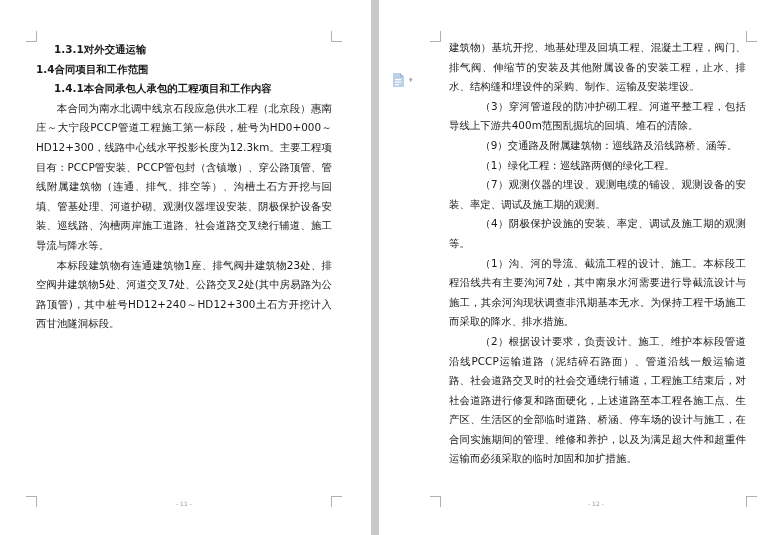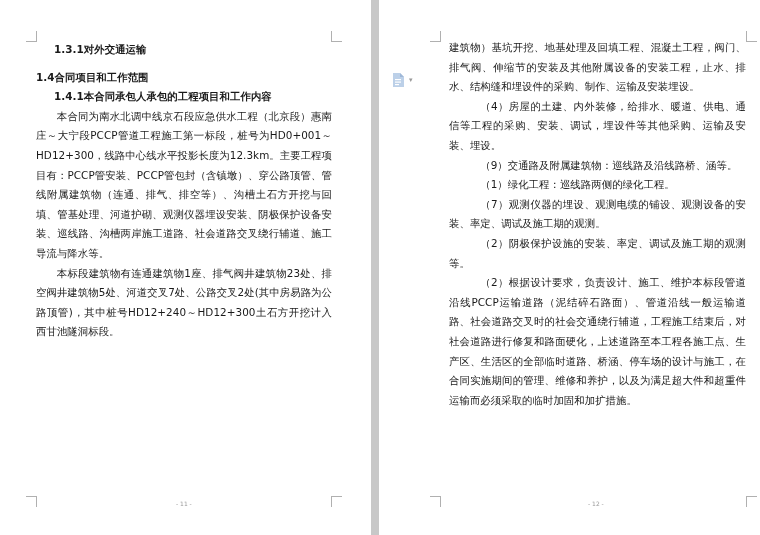--- a/index.html
+++ b/index.html
@@ -14,59 +14,60 @@
   .c-tr { border-left-width:1px; border-bottom-width:1px; }
   .c-bl { border-right-width:1px; border-top-width:1px; }
   .c-br { border-left-width:1px; border-top-width:1px; }
   .content { position:absolute; font-size:10.4px; line-height:19.6px; letter-spacing:0.05px; }
   .page-left .content { left:36px; top:40px; width:296px; }
   .page-right .content { left:47px; top:38px; width:297px; }
   p { margin:0; text-align:justify; }
   .ind { text-indent:2em; }
   .ind3 { text-indent:3em; }
   .h3 { font-weight:bold; padding-left:18px; }
-  .h2 { font-weight:bold;margin-top:8px; }
+  .h2 { font-weight:bold; }
   .h3r { font-weight:bold; padding-left:18px; }
   .pagenum { position:absolute; font-size:6px; color:#999; }
   .doc-icon { position:absolute; left:392px; top:73px; width:12px; height:14px; }
   .doc-caret { position:absolute; left:409px; top:76px; font-size:7px; color:#999; }
 </style>
 </head>
 <body>
 
 <div class="page page-left">
   <div class="corner c-tl" style="left:26px;top:31px;"></div>
   <div class="corner c-tr" style="left:331px;top:31px;"></div>
   <div class="corner c-bl" style="left:26px;top:496px;"></div>
   <div class="corner c-br" style="left:331px;top:496px;"></div>
   <div class="content">
     <p class="h3">1.3.1对外交通运输</p>
     <p class="h2">1.4合同项目和工作范围</p>
     <p class="h3">1.4.1本合同承包人承包的工程项目和工作内容</p>
-    <p class="ind">本合同为南水北调中线京石段应急供水工程（北京段）惠南庄～大宁段PCCP管道工程施工第一标段，桩号为HD0+001～HD12+300，线路中心线水平投影长度为12.3km。主要工程项目有：PCCP管安装、PCCP管包封（含镇墩）、穿公路顶管、管线附属建筑物（连通、排气、排空等）、沟槽土石方开挖与回填、管基处理、河道护砌、观测仪器埋设安装、阴极保护设备安装、巡线路、沟槽两岸施工道路、社会道路交叉绕行辅道、施工导流与降水等。</p>
+    <p class="ind">本合同为南水北调中线京石段应急供水工程（北京段）惠南庄～大宁段PCCP管道工程施工第一标段，桩号为HD0+000～HD12+300，线路中心线水平投影长度为12.3km。主要工程项目有：PCCP管安装、PCCP管包封（含镇墩）、穿公路顶管、管线附属建筑物（连通、排气、排空等）、沟槽土石方开挖与回填、管基处理、河道护砌、观测仪器埋设安装、阴极保护设备安装、巡线路、沟槽两岸施工道路、社会道路交叉绕行辅道、施工导流与降水等。</p>
     <p class="ind">本标段建筑物有连通建筑物1座、排气阀井建筑物23处、排空阀井建筑物5处、河道交叉7处、公路交叉2处(其中房易路为公路顶管)，其中桩号HD12+240～HD12+300土石方开挖计入西甘池隧洞标段。</p>
 
   </div>
   <div class="pagenum" style="left:176px;top:500px;">- 11 -</div>
 </div>
 
 <div class="divider"></div>
 
 <div class="page page-right">
   <div class="corner c-tl" style="left:28px;top:31px;"></div>
   <div class="corner c-tr" style="left:344px;top:31px;"></div>
   <div class="corner c-bl" style="left:28px;top:496px;"></div>
   <div class="corner c-br" style="left:344px;top:496px;"></div>
   <div class="content">
     <p>建筑物）基坑开挖、地基处理及回填工程、混凝土工程，阀门、排气阀、伸缩节的安装及其他附属设备的安装工程，止水、排水、结构缝和埋设件的采购、制作、运输及安装埋设。</p>
-    <p class="ind3">（4）房屋的土建、内外装修，给排水、暖道、供电、通信等工程的采购、安装、调试，埋设件等其他采购、运输及安装、埋设。</p>
+    <p class="ind3">（3）穿河管道段的防冲护砌工程。河道平整工程，包括导线上下游共400m范围乱掘坑的回填、堆石的清除。</p>
     <p class="ind3">（9）交通路及附属建筑物：巡线路及沿线路桥、涵等。</p>
     <p class="ind3">（1）绿化工程：巡线路两侧的绿化工程。</p>
     <p class="ind3">（7）观测仪器的埋设、观测电缆的铺设、观测设备的安装、率定、调试及施工期的观测。</p>
-    <p class="ind3">（2）阴极保护设施的安装、率定、调试及施工期的观测等。</p>
+    <p class="ind3">（4）阴极保护设施的安装、率定、调试及施工期的观测等。</p>
+    <p class="ind3">（1）沟、河的导流、截流工程的设计、施工。本标段工程沿线共有主要沟河7处，其中南泉水河需要进行导截流设计与施工，其余河沟现状调查非汛期基本无水。为保持工程干场施工而采取的降水、排水措施。</p>
     <p class="ind3">（2）根据设计要求，负责设计、施工、维护本标段管道沿线PCCP运输道路（泥结碎石路面）、管道沿线一般运输道路、社会道路交叉时的社会交通绕行辅道，工程施工结束后，对社会道路进行修复和路面硬化，上述道路至本工程各施工点、生产区、生活区的全部临时道路、桥涵、停车场的设计与施工，在合同实施期间的管理、维修和养护，以及为满足超大件和超重件运输而必须采取的临时加固和加扩措施。</p>
 
   </div>
   <div class="pagenum" style="left:186px;top:500px;">- 12 -</div>
 </div>
 
 <svg class="doc-icon" viewBox="0 0 12 14">
   <path d="M1 0 H8 L12 4 V14 H1 Z" fill="#bcd0e8"></path>
   <path d="M8 0 V4 H12" fill="#9fb8d8"></path>
   <rect x="3" y="6" width="6" height="1.2" fill="#ffffff"></rect>

